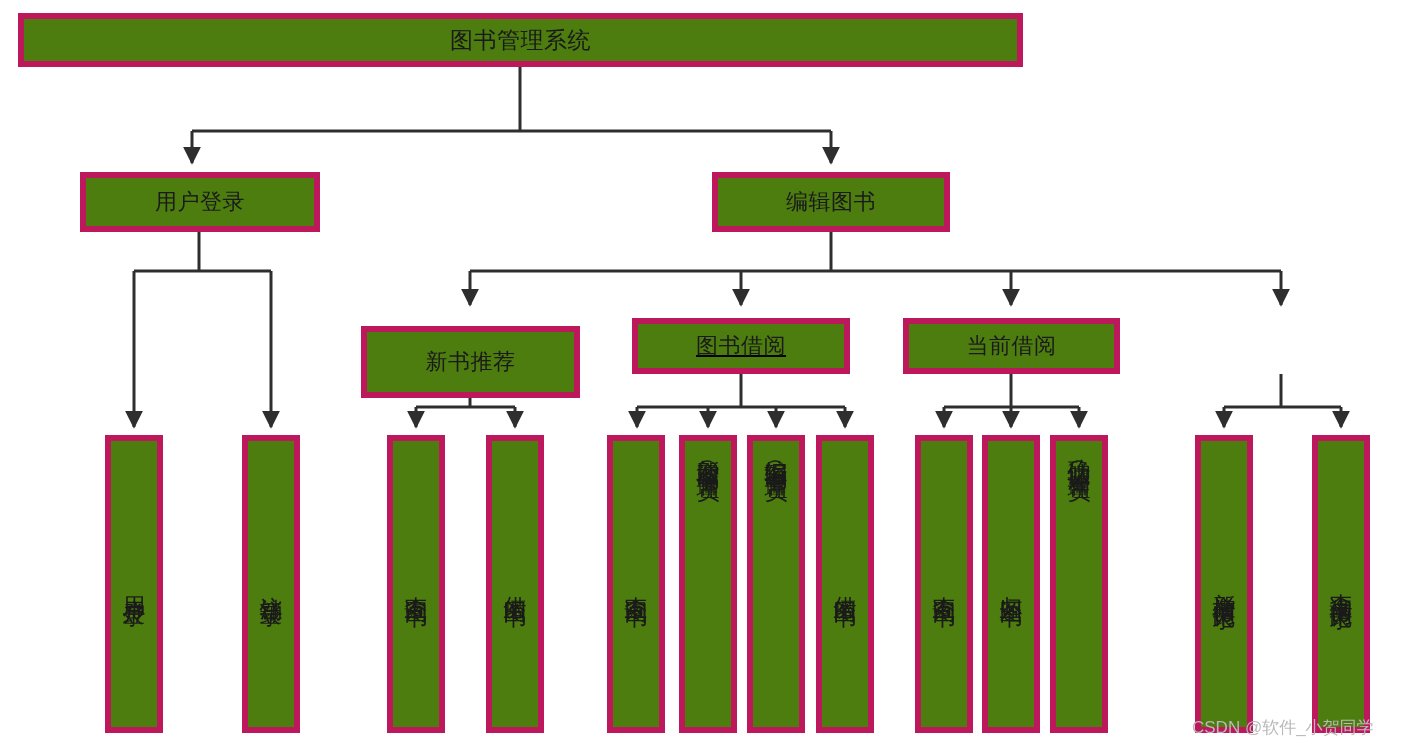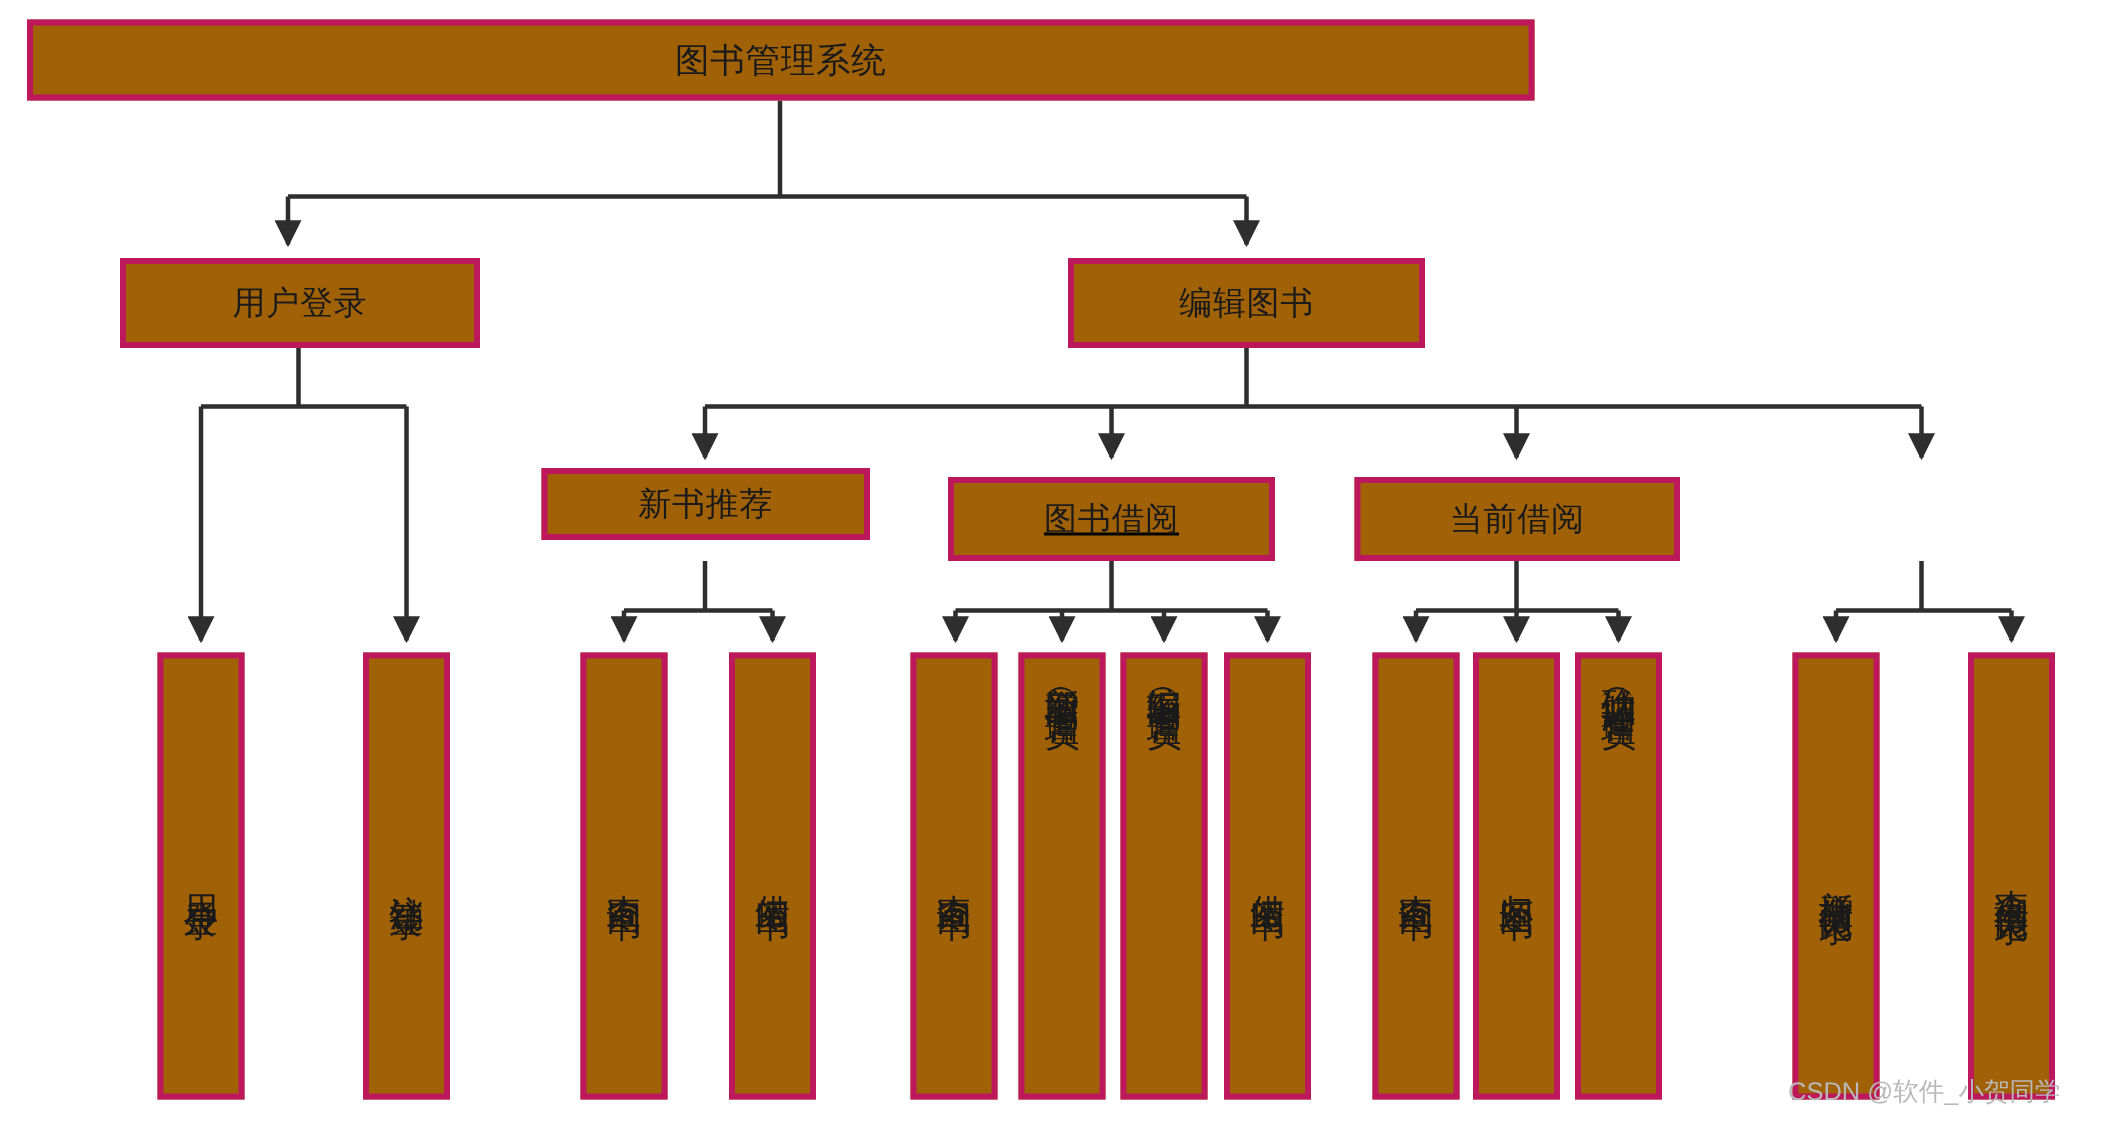--- a/index.html
+++ b/index.html
@@ -21,22 +21,22 @@
     position: absolute;
     left: 0;
     top: 0;
     width: 1405px;
     height: 747px;
     pointer-events: none;
   }
   .node {
     position: absolute;
     box-sizing: border-box;
-    background: #a16207;
-    border: 4px solid #be185d;
+    background: #4d7c0f;
+    border: 6px solid #be185d;
     display: flex;
     align-items: center;
     justify-content: center;
     overflow: hidden;
   }
   .node .label {
     color: #1a1a1a;
     line-height: 1.0;
     text-align: center;
     white-space: pre-wrap;
@@ -134,21 +134,21 @@
     <span class="label">图书管理系统</span>
   </div>
 
   <div class="node horiz" style="left:80px; top:172px; width:240px; height:60px;">
     <span class="label">用户登录</span>
   </div>
   <div class="node horiz" style="left:712px; top:172px; width:238px; height:60px;">
     <span class="label">编辑图书</span>
   </div>
 
-  <div class="node horiz" style="left:361px; top:312px; width:219px; height:48px;">
+  <div class="node horiz" style="left:361px; top:326px; width:219px; height:72px;">
     <span class="label">新书推荐</span>
   </div>
   <div class="node horiz" style="left:632px; top:318px; width:218px; height:56px;text-decoration:underline;">
     <span class="label">图书借阅</span>
   </div>
   <div class="node horiz" style="left:903px; top:318px; width:217px; height:56px;">
     <span class="label">当前借阅</span>
   </div>
 
   <div class="node vert centered" style="left:105px; top:435px; width:58px; height:298px;">

